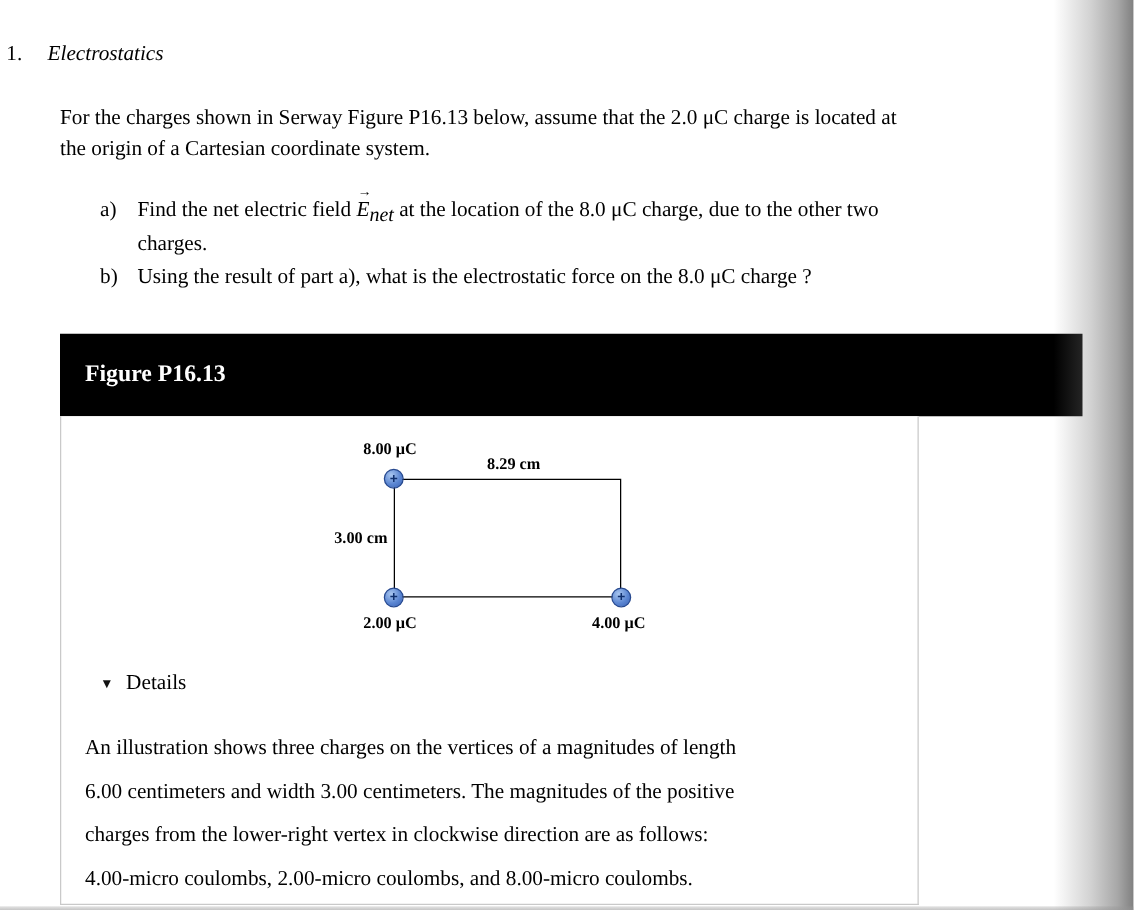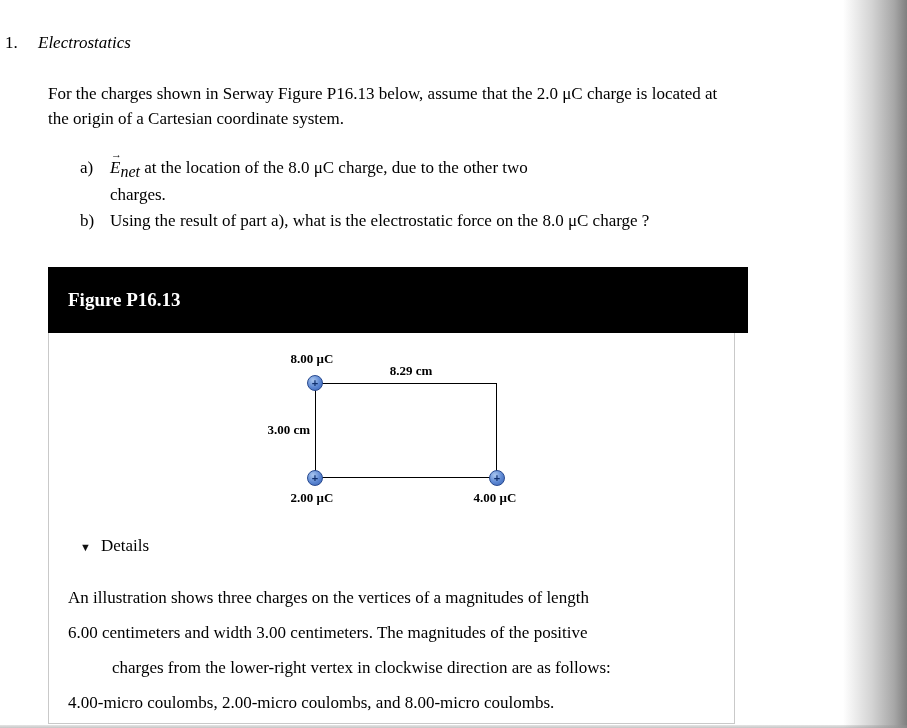--- a/index.html
+++ b/index.html
@@ -21,21 +21,21 @@
     position: absolute;
     top: -10px;
     left: 1px;
     font-size: 11px;
     font-style: normal;
     letter-spacing: -1px;
   }
   .sub { font-size: 16px; font-style: italic; position: relative; top: 4px; }
   
   .figure-header {
-    left: 48px; top: 267px; width: 700px; height: 66px;
+    left: 48px; top: 267px; width: 818px; height: 66px;
     background: #000000;
     display: flex; align-items: center;
     box-sizing: border-box;
     padding-left: 20px;
   }
   .figure-header-title {
     color: #ffffff; font-size: 19px; font-weight: bold; white-space: nowrap;
   }
   .figure-body {
     left: 48px; top: 333px; width: 687px; height: 391px;
@@ -91,21 +91,21 @@
 <div id="page">
 
   <span class="abs num" style="left:5px; top:33px;">1.</span>
   <span class="abs title-italic" style="left:38px; top:33px;">Electrostatics</span>
 
   <div class="abs body-text" style="left:48px; top:84px;">For the charges shown in Serway Figure P16.13 below, assume that the 2.0 μC charge is located at</div>
   <div class="abs body-text" style="left:48px; top:109px;">the origin of a Cartesian coordinate system.</div>
 
   <span class="abs body-text" style="left:80px; top:158px;">a)</span>
   <div class="abs body-text" style="left:110px; top:158px;">
-    <span class="vec"><span class="arrow">→</span><span>E</span></span><span class="sub">net</span><span> at the location of the 8.0 μC charge, due to the other two</span>
+    <span>Find the net electric field </span><span class="vec"><span class="arrow">→</span><span>E</span></span><span class="sub">net</span><span> at the location of the 8.0 μC charge, due to the other two</span>
   </div>
   <div class="abs body-text" style="left:110px; top:185px;">charges.</div>
 
   <span class="abs body-text" style="left:80px; top:211px;">b)</span>
   <div class="abs body-text" style="left:110px; top:211px;">Using the result of part a), what is the electrostatic force on the 8.0 μC charge ?</div>
 
   <div class="abs figure-header">
     <span class="figure-header-title">Figure P16.13</span>
   </div>
 
@@ -129,19 +129,19 @@
   <div class="abs diagram-label center" style="left:277px; top:490px; width:70px;">2.00 μC</div>
   <div class="abs diagram-label center" style="left:460px; top:490px; width:70px;">4.00 μC</div>
 
   <div class="abs details-row">
     <span class="details-arrow">▼</span>
     <span class="details-label">Details</span>
   </div>
 
   <div class="abs desc-line" style="top:588px;">An illustration shows three charges on the vertices of a magnitudes of length</div>
   <div class="abs desc-line" style="top:623px;">6.00 centimeters and width 3.00 centimeters. The magnitudes of the positive</div>
-  <div class="abs desc-line" style="top:658px;margin-left:44px;">charges from the lower-right vertex in clockwise direction are as follows:</div>
+  <div class="abs desc-line" style="top:658px;">charges from the lower-right vertex in clockwise direction are as follows:</div>
   <div class="abs desc-line" style="top:693px;">4.00-micro coulombs, 2.00-micro coulombs, and 8.00-micro coulombs.</div>
 
   <div class="abs edge-shadow"></div>
   <div class="abs bottom-edge"></div>
 
 </div>
 
 </body></html>

